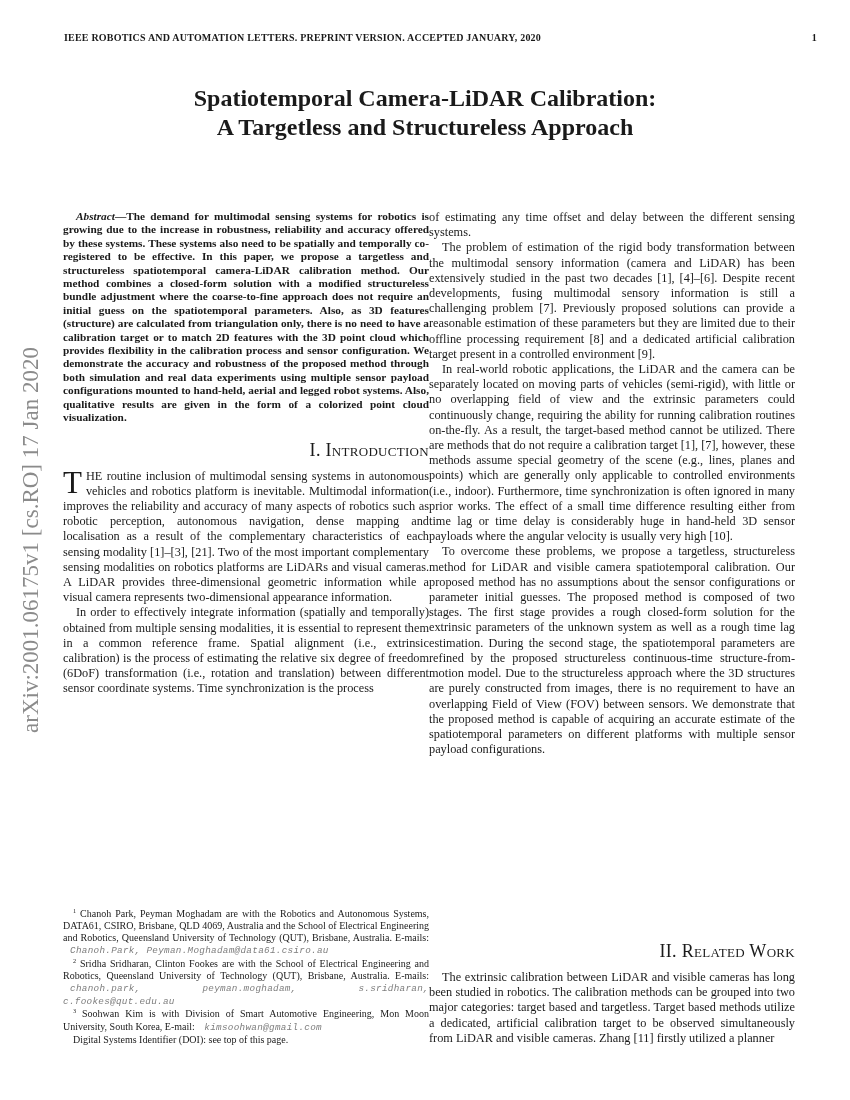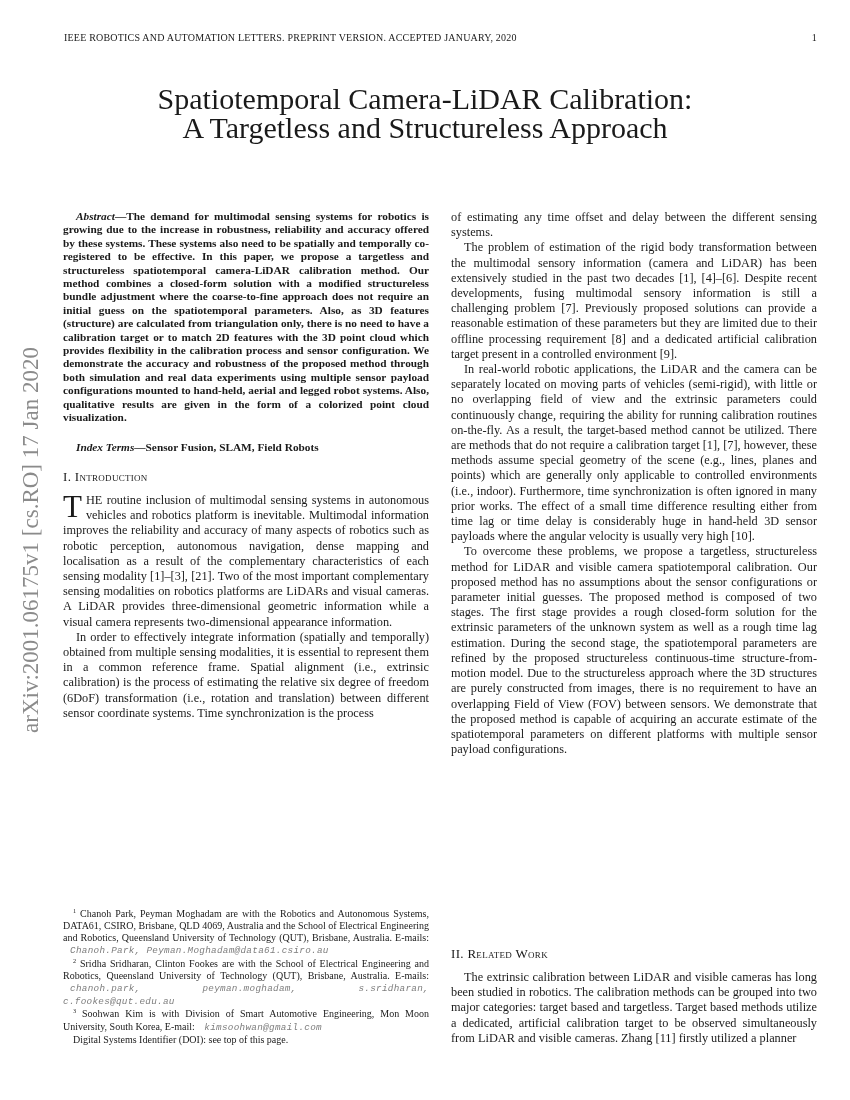--- a/index.html
+++ b/index.html
@@ -1,38 +1,38 @@
 <!DOCTYPE html>
 <html><head>
 <meta charset="utf-8">
 <style>
   html,body{margin:0;padding:0;background:#ffffff;}
   body{width:850px;height:1100px;position:relative;font-family:"Liberation Serif","DejaVu Serif",serif;color:#1a1a1a;}
   .page{position:absolute;inset:0;overflow:hidden;}
 
-  .running-head{position:absolute;top:32px;left:64px;width:753px;display:flex;justify-content:space-between;font-size:10px;letter-spacing:0.2px;}
+  .running-head{position:absolute;top:32px;left:64px;width:753px;display:flex;justify-content:space-between;font-size:10px;letter-spacing:0.2px;font-weight:bold;}
 
   .watermark{position:absolute;left:31px;top:540px;transform:translate(-50%,-50%) rotate(-90deg);white-space:nowrap;font-size:23px;color:#8b8b8b;font-family:"Liberation Serif","DejaVu Serif",serif;}
 
   .title-block{position:absolute;top:84px;left:0;width:850px;text-align:center;}
-  .paper-title{font-size:30px;font-weight:normal;line-height:29px;}
+  .paper-title{font-size:24px;font-weight:bold;line-height:29px;}
   .author-line{margin-top:13px;font-size:13.5px;}
   sup{font-size:62%;vertical-align:super;line-height:0;}
 
-  .columns{position:absolute;top:210px;left:63px;width:754px;display:flex;gap:22px;}
+  .columns{position:absolute;top:210px;left:63px;width:754px;display:flex;}
   .col{width:366px;display:flex;flex-direction:column;height:836px;}
 
   .justify{text-align:justify;}
   .abstract{font-size:11.3px;font-weight:bold;line-height:13.4px;}
   .abstract .lead-label{font-style:italic;}
   .indent{text-indent:13px;}
   .index-terms{font-size:11.3px;font-weight:bold;line-height:13.4px;margin-top:16px;}
   .index-terms .lead-label{font-style:italic;}
 
-  .sec-head{text-align:left;font-size:13px;margin:15px 0 8px 0;letter-spacing:0.3px;}
+  .sec-head{text-align:right;font-size:18px;margin:15px 0 8px 0;letter-spacing:0.3px;}
   .sc{font-variant:small-caps;}
 
   .body-text{font-size:12.3px;line-height:15.2px;}
   .body-text p{margin:0;}
   .body-text p + p{text-indent:13px;}
   .dropcap{float:left;font-size:31px;line-height:26px;padding:1px 4px 0 0;}
   .it{}
 
   .footnotes{margin-top:auto;font-size:10px;line-height:12.2px;}
   .footnotes p{margin:0;text-indent:10px;}
@@ -59,23 +59,20 @@
     </div>
   </div>
 
   <div class="columns">
 
     <div class="col">
       <div class="abstract justify indent">
         <span class="lead-label">Abstract</span><span>—The demand for multimodal sensing systems for robotics is growing due to the increase in robustness, reliability and accuracy offered by these systems. These systems also need to be spatially and temporally co-registered to be effective. In this paper, we propose a targetless and structureless spatiotemporal camera-LiDAR calibration method. Our method combines a closed-form solution with a modified structureless bundle adjustment where the coarse-to-fine approach does not require an initial guess on the spatiotemporal parameters. Also, as 3D features (structure) are calculated from triangulation only, there is no need to have a calibration target or to match 2D features with the 3D point cloud which provides flexibility in the calibration process and sensor configuration. We demonstrate the accuracy and robustness of the proposed method through both simulation and real data experiments using multiple sensor payload configurations mounted to hand-held, aerial and legged robot systems. Also, qualitative results are given in the form of a colorized point cloud visualization.</span>
       </div>
 
-      <div class="index-terms justify indent">
-        <span class="lead-label">Index Terms</span><span>—Sensor Fusion, SLAM, Field Robots</span>
-      </div>
 
       <div class="sec-head">
         <span>I.</span>
         <span class="sc">Introduction</span>
       </div>
 
       <div class="body-text justify">
         <p><span class="dropcap">T</span><span>HE</span><span> routine inclusion of multimodal sensing systems in autonomous vehicles and robotics platform is inevitable. Multimodal information improves the reliability and accuracy of many aspects of robotics such as robotic perception, autonomous navigation, dense mapping and localisation as a result of the complementary characteristics of each sensing modality [1]–[3], [21]. Two of the most important complementary sensing modalities on robotics platforms are LiDARs and visual cameras. A LiDAR provides three-dimensional geometric information while a visual camera represents two-dimensional appearance information.</span></p>
         <p><span>In order to effectively integrate information (spatially and temporally) obtained from multiple sensing modalities, it is essential to represent them in a common reference frame. Spatial alignment (</span><span class="it">i.e.</span><span>, extrinsic calibration) is the process of estimating the relative six degree of freedom (6DoF) transformation (</span><span class="it">i.e.</span><span>, rotation and translation) between different sensor coordinate systems. Time synchronization is the process</span></p>
       </div>

